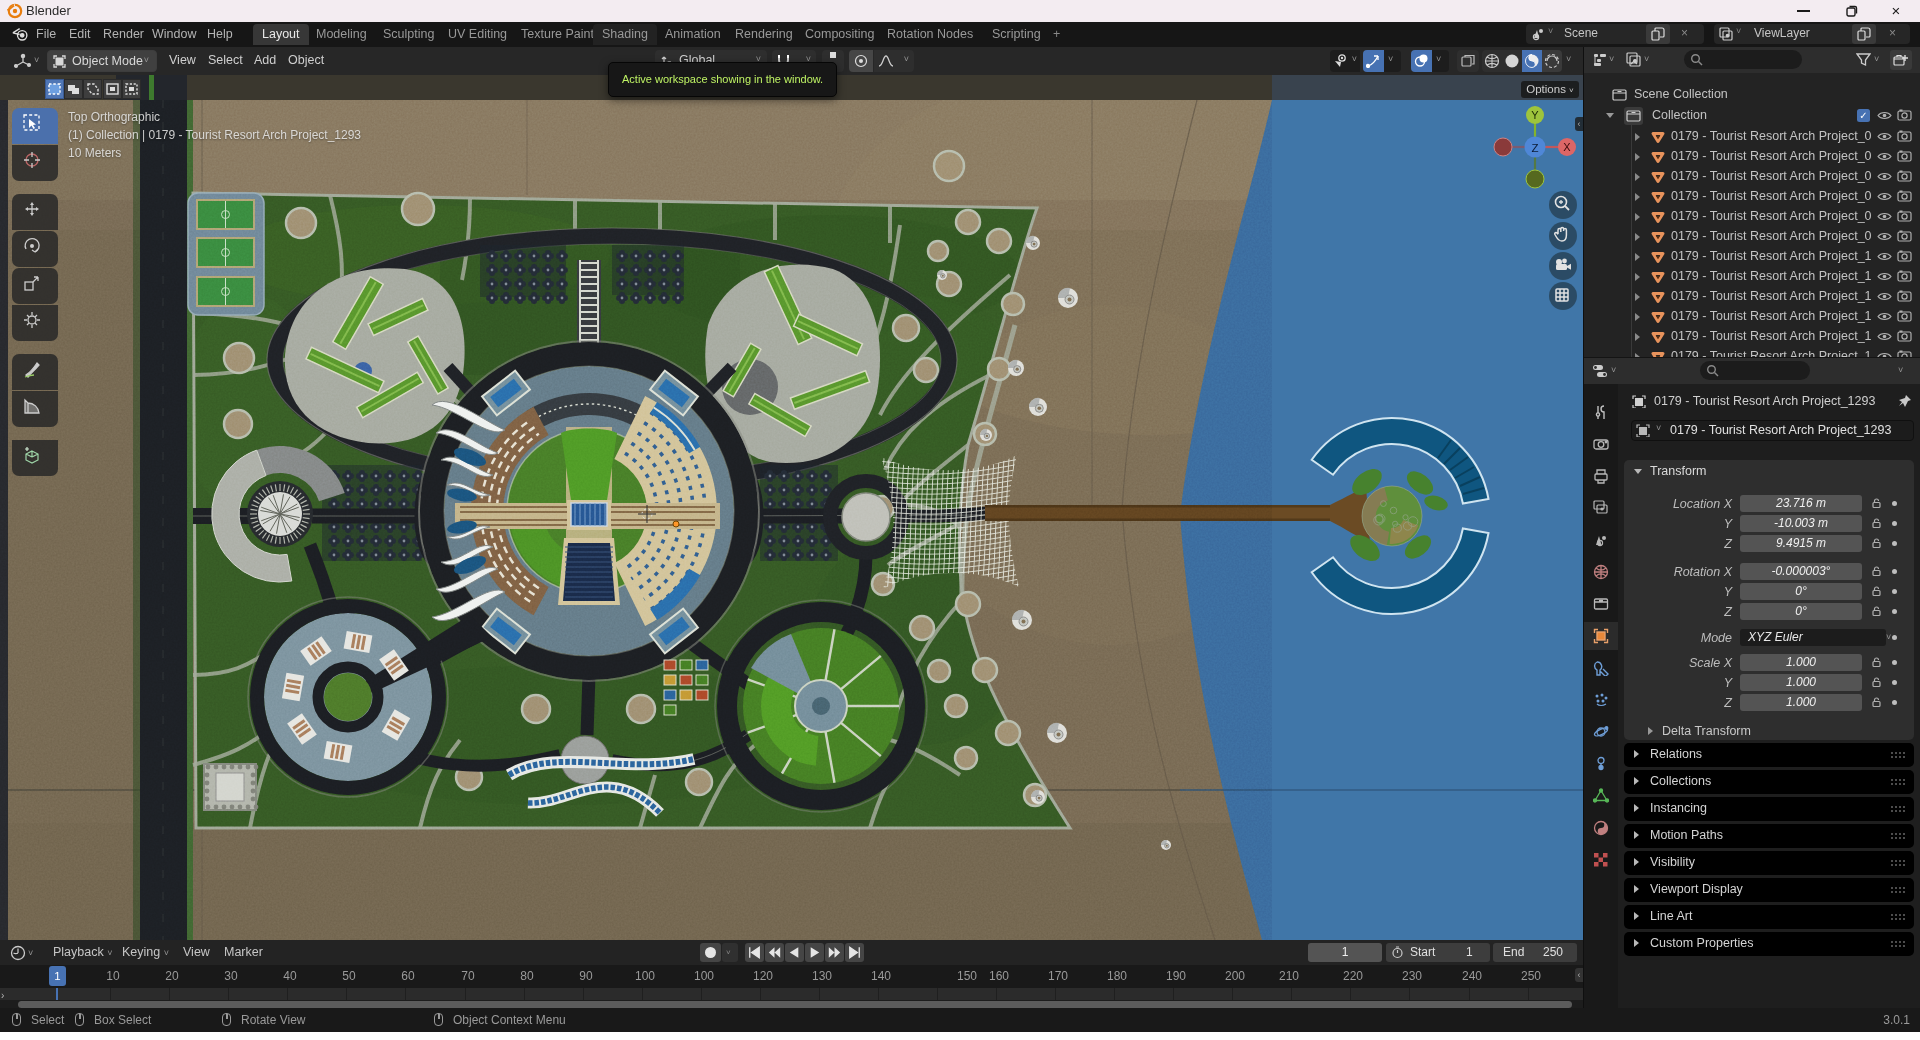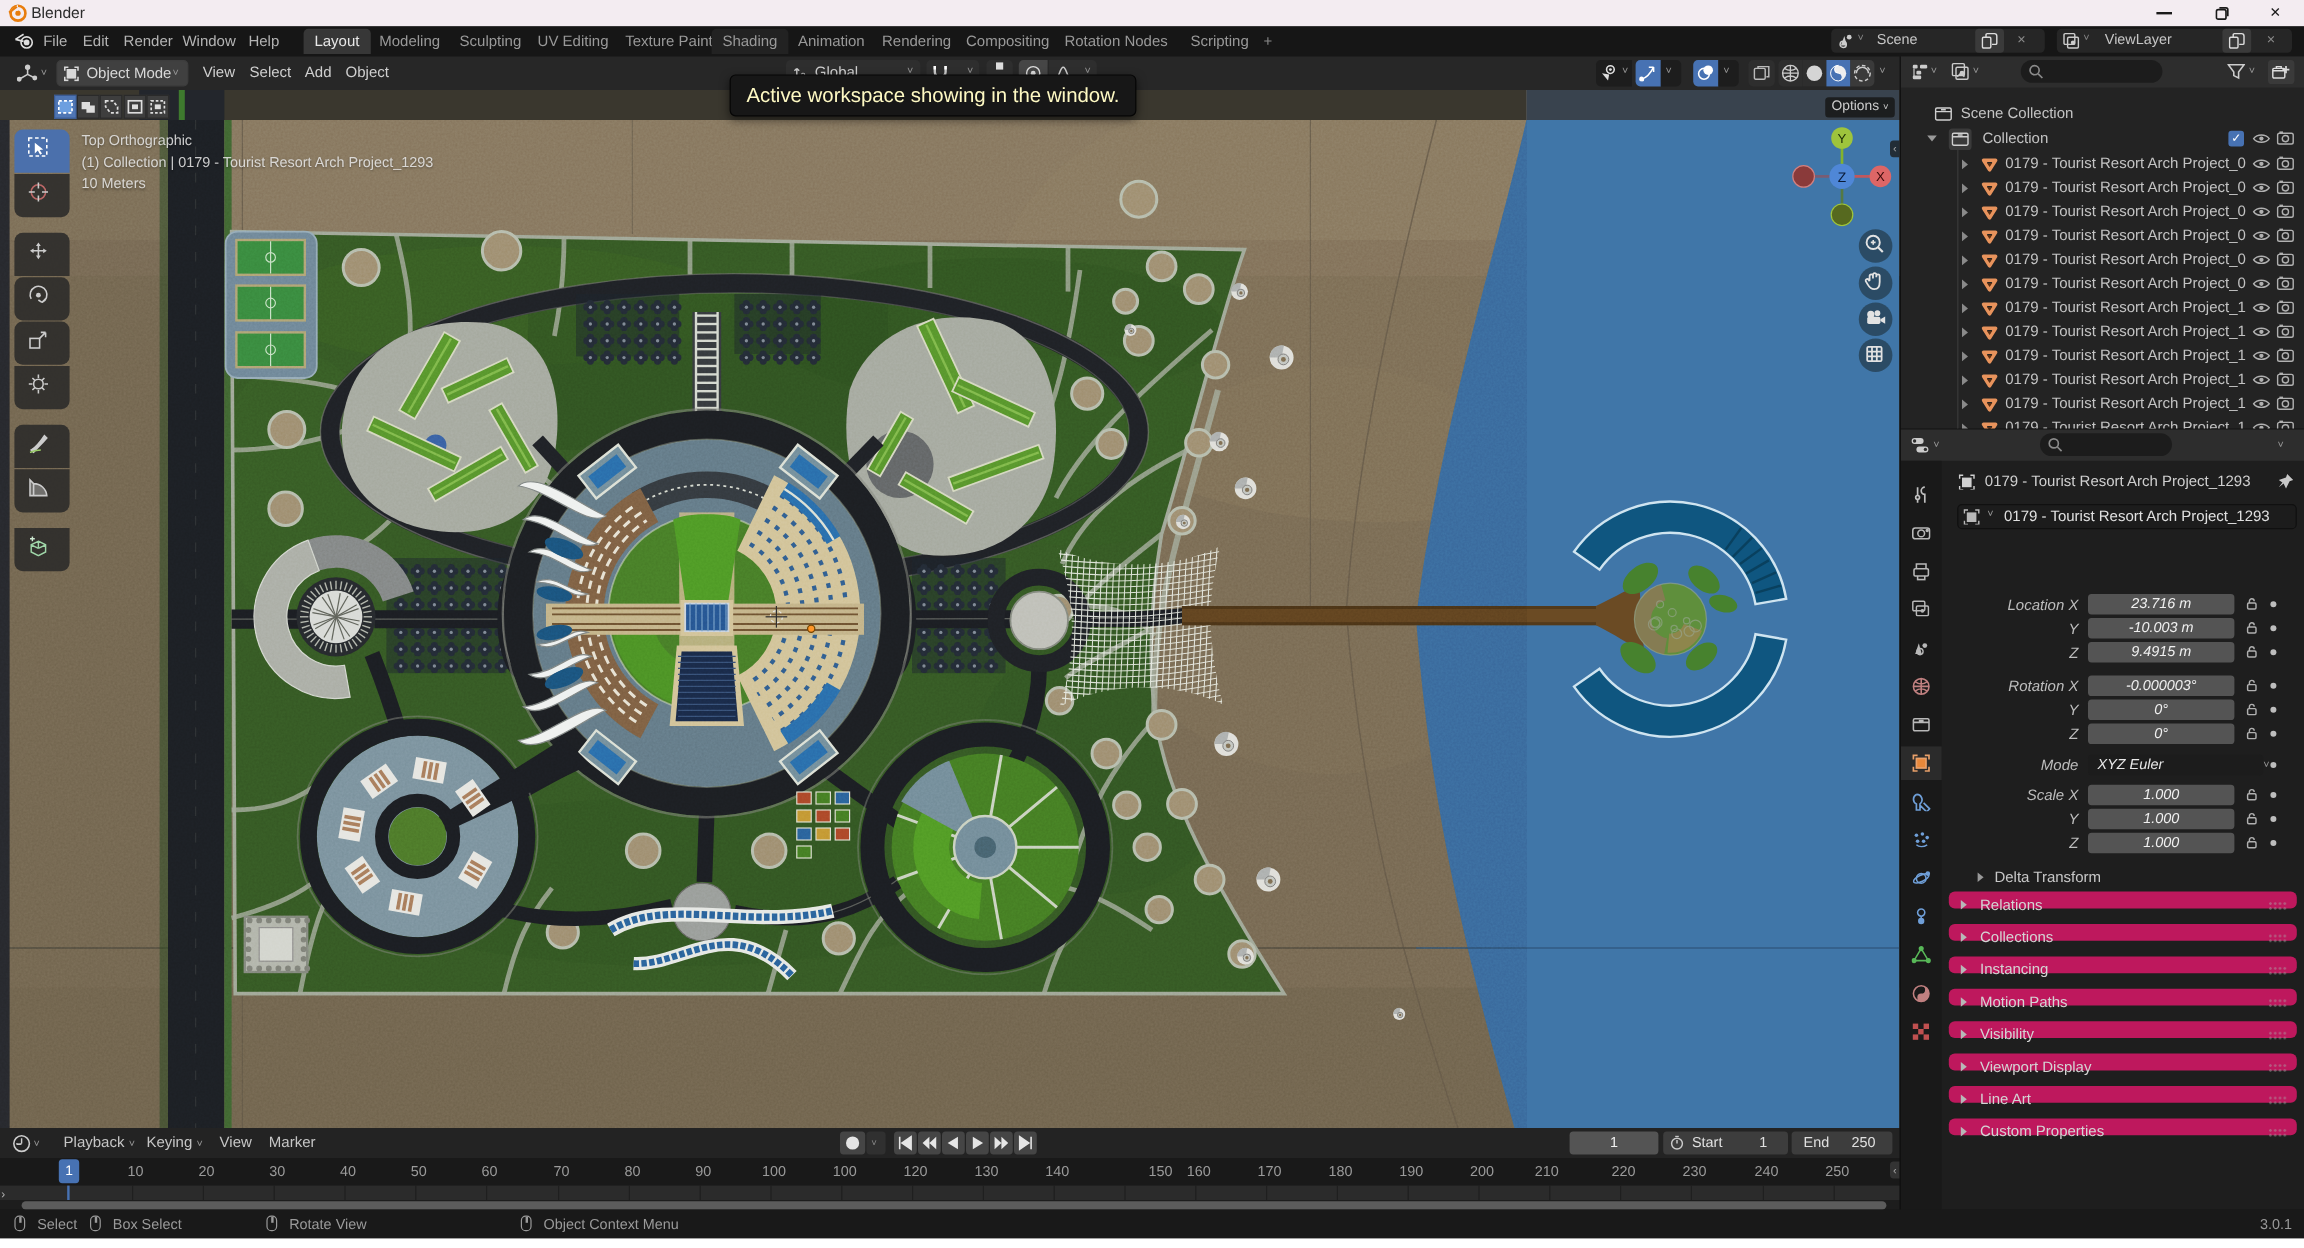--- a/index.html
+++ b/index.html
@@ -23,35 +23,35 @@
 
 #viewport { position:absolute; left:0; top:75px; width:1583px; height:865px; overflow:hidden; }
 .ovltxt { position:absolute; color:rgba(235,235,235,.85); font-size:12px; white-space:nowrap; text-shadow:0 1px 2px rgba(0,0,0,.4); }
 .selbtn { position:absolute; top:4px; width:19px; height:20px; background:#3e3e3e; border:1px solid #2a2a2a; }
 .toolcol { position:absolute; left:12px; top:33px; width:46px; }
 .tbtn { position:relative; width:46px; height:36px; background:rgba(40,40,40,.85); border-radius:7px; margin-bottom:1px; }
 .tbtn.first { border-radius:7px 7px 0 0; }
 .tbtn.last { border-radius:0 0 7px 7px; }
 .tbtn.blue { background:#4b70ac; }
 .tbtn svg { position:absolute; left:11px; top:6px; }
-#tooltip { position:absolute; left:608px; top:62px; height:35px; background:#171717; border:1px solid #060606; border-radius:5px; box-shadow:0 3px 8px rgba(0,0,0,.5); color:#fef9c3; font-size:17px; line-height:33px; padding:0 13px; z-index:30; white-space:nowrap; }
+#tooltip { position:absolute; left:608px; top:62px; height:35px; background:#171717; border:1px solid #060606; border-radius:5px; box-shadow:0 3px 8px rgba(0,0,0,.5); color:#bef264; font-size:11px; line-height:33px; padding:0 13px; z-index:30; white-space:nowrap; }
 #optbtn { position:absolute; left:1521px; top:6px; width:58px; height:17px; background:rgba(24,24,24,.85); border-radius:3px; color:#cdcdcd; font-size:11.5px; text-align:center; line-height:17px; }
 .navb { position:absolute; width:28px; height:28px; border-radius:50%; background:rgba(36,62,79,.75); }
 
 #outliner { position:absolute; left:1584px; top:47px; width:336px; height:310px; background:#232323; color:#c3c3c3; font-size:12.5px; overflow:hidden; }
 #outlhead { position:absolute; left:0; top:0; width:336px; height:26px; background:#2d2d2d; }
 .srch { position:absolute; background:#1c1c1c; border-radius:10px; color:#888; }
 .orow { position:absolute; left:0; width:336px; height:20px; }
 .orow .nm { position:absolute; top:2px; white-space:nowrap; overflow:hidden; }
 #props { position:absolute; left:1584px; top:358px; width:336px; height:650px; background:#1e1e1e; color:#c3c3c3; font-size:12.5px; }
 #propshead { position:absolute; left:0; top:0; width:336px; height:26px; background:#2d2d2d; }
 #ptabs { position:absolute; left:0; top:26px; width:34px; height:624px; background:#191919; }
 .ptab { position:absolute; left:0; width:34px; height:28px; }
 .ptab.act { background:#2b2b2b; }
-.panel { position:absolute; left:40px; width:290px; background:#be185d; border-radius:5px; height:14px; color:#d4d4d4; }
+.panel { position:absolute; left:40px; width:290px; background:#000000; border-radius:5px; height:24px; color:#d4d4d4; }
 .panel .cap { position:absolute; left:26px; top:4px; }
 .panel .grip { position:absolute; right:8px; top:8px; width:16px; height:8px; opacity:.45;
   background-image:radial-gradient(circle, #aaa 1px, transparent 1.2px); background-size:4px 4px; }
 .caret { position:absolute; left:10px; top:7px; width:0; height:0; border-left:5px solid #b8b8b8; border-top:4px solid transparent; border-bottom:4px solid transparent; }
 .caretd { position:absolute; left:8px; top:9px; width:0; height:0; border-top:5px solid #b8b8b8; border-left:4px solid transparent; border-right:4px solid transparent; }
 .frow { position:absolute; height:18px;font-style:italic; }
 .flabel { position:absolute; right:182px; top:2px; color:#bdbdbd; text-align:right; white-space:nowrap; }
 .fval { position:absolute; left:116px; top:0; width:122px; height:17px; background:#545454; border-radius:3px; color:#f0f0f0; text-align:center; line-height:17px; font-size:12px; }
 .flock { position:absolute; left:246px; top:2px; width:12px; height:12px; }
 .fdot { position:absolute; left:268px; top:6px; width:5px; height:5px; border-radius:50%; background:#bdbdbd; }
@@ -2083,20 +2083,25 @@
         <path d="M8 1 L13 6 L10 7 L7 13 L5 9 L1 12 L4 8 L1 6 L7 4 Z" fill="#c8c8c8"></path>
       </svg>
       <div class="abs" style="left:47px;top:62px;width:283px;height:21px;background:#1c1c1c;border-radius:4px;border:1px solid #101010">
         <svg class="abs" style="left:4px;top:3px" width="14" height="13" viewBox="0 0 14 13">
           <rect x="3" y="3" width="8" height="8" fill="#b8b8b8"></rect>
           <path d="M1 4 V1 H4 M10 1 H13 V4 M13 10 V13 H10 M4 13 H1 V10" stroke="#b8b8b8" fill="none" stroke-width="1.2"></path>
         </svg>
         <span class="abs" style="left:24px;top:2px;color:#999;font-size:9px">˅</span>
         <span class="abs" style="left:38px;top:2px;color:#e0e0e0;white-space:nowrap">0179 - Tourist Resort Arch Project_1293</span>
       </div>
+      <div class="abs" style="left:40px;top:102px;width:290px;height:280px;background:#2e2e2e;border-radius:5px">
+        <span class="caretd" style="left:10px;top:9px"></span>
+        <span class="abs" style="left:26px;top:4px;color:#dadada">Transform</span>
+        <span class="abs grip" style="right:8px;top:8px;width:16px;height:8px"></span>
+      </div>
       <div class="frow" style="left:40px;top:137px;width:290px">
         <span class="flabel">Location X</span>
         <span class="fval">23.716 m</span>
         <span class="flock"><svg width="12" height="12" viewBox="0 0 12 12">
             <g fill="none" stroke="#b0b0b0" stroke-width="1.2">
               <rect x="3" y="5.5" width="7" height="5" rx="1"></rect>
               <path d="M4.5 5.5 V4 a2 2 0 0 1 4 0"></path>
             </g>
           </svg></span>
         <span class="fdot"></span>

